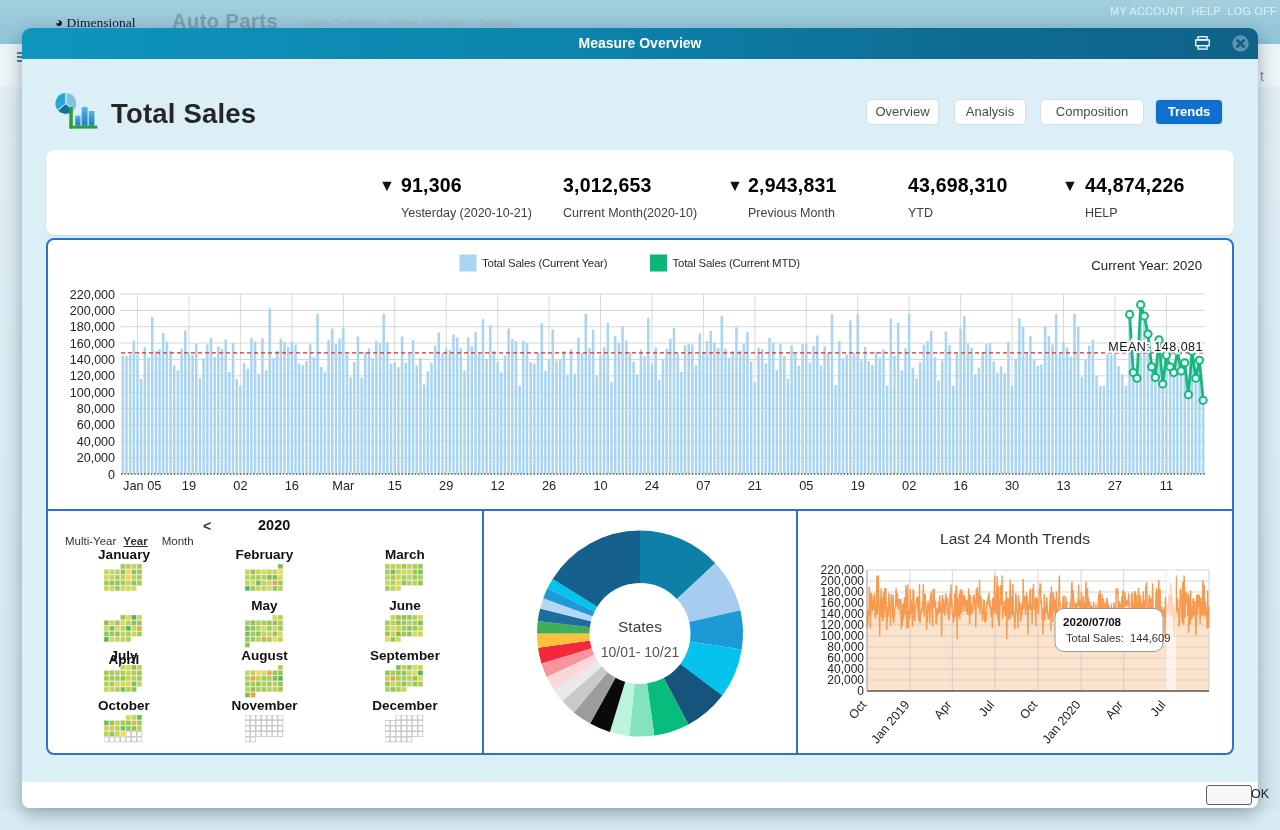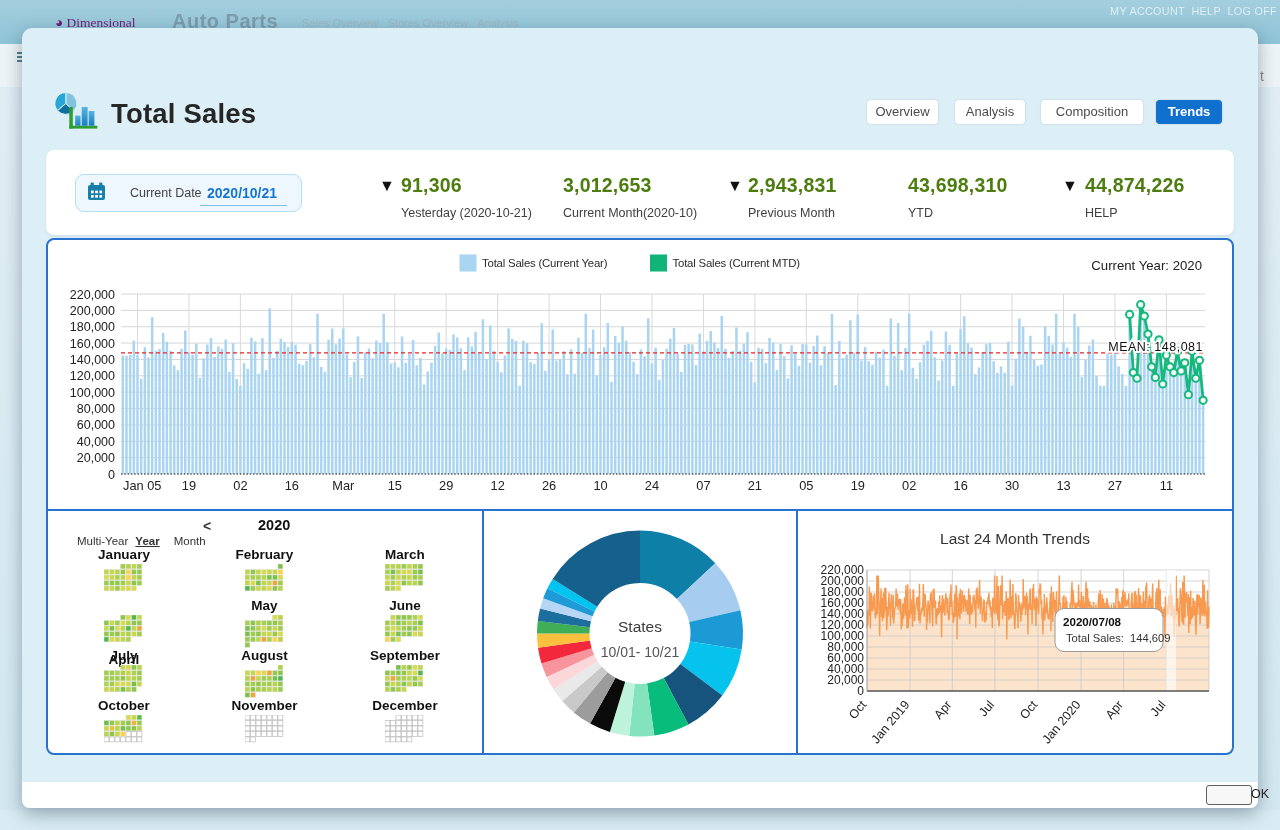--- a/index.html
+++ b/index.html
@@ -15,49 +15,61 @@
 #tbar { left:0; top:0; width:100%; height:31px; border-radius:9px 9px 0 0;
   background:linear-gradient(90deg,#0f95bd 0%,#0c84ad 45%,#0e6d94 75%,#0f6288 100%); }
 #tbar .cap { width:100%; text-align:center; line-height:31px; color:#fff; font-size:14px; font-weight:bold; }
 #mfoot2 { left:0; bottom:0; width:100%; height:26px; background:#fff; border-radius:0 0 8px 8px; }
 #okbtn { right:6px; top:3px; width:32px; height:20px; background:#f7f7f7; border:1.6px solid #606060; border-radius:3px;
   font-size:12.5px; color:#222; text-align:center; line-height:17px;padding-left:44px; }
 #heading { left:89px; top:70px; font-size:27.5px; font-weight:bold; color:#262626; letter-spacing:0.2px; }
 .tabbtn { top:72px; height:24px; border-radius:4px; background:#fff; color:#4c4c4c; font-size:13px; text-align:center; line-height:24px; box-shadow:0 0 2px rgba(0,0,0,.18); }
 #statcard { left:24px; top:122px; width:1188px; height:85px; background:#fff; border-radius:8px; box-shadow:0 1px 3px rgba(0,0,0,.08); }
 #datebox { left:29px; top:24px; width:227px; height:38px; background:#eef7fd; border:1.5px solid #b5ddf5; border-radius:9px; }
-.statnum { top:24px; font-size:19.5px; font-weight:600; color:#4d7c0f; letter-spacing:0.2px; }
+.statnum { top:24px; font-size:19.5px; font-weight:600; color:#000000; letter-spacing:0.2px; }
 .stattri { top:27px; font-size:16px; color:#111; }
 .statlab { top:56px; font-size:12.5px; color:#404040; }
 #panels { left:24px; top:210px; width:1188px; height:517px; background:#fff; border:2px solid #2a72cf; border-radius:8px; }
 #hdiv { left:0; top:269px; width:1184px; height:2px; background:#2a72cf; }
 #vdiv1 { left:434px; top:271px; width:2px; height:242px; background:#2a72cf; }
 #vdiv2 { left:748px; top:271px; width:2px; height:242px; background:#2a72cf; }
 .mlab { position:absolute; width:120px; text-align:center; font-size:13.5px; font-weight:bold; color:#111; }
-#caltabs { left:17px; top:24px; font-size:11.5px; color:#333;margin-left:12px; }
+#caltabs { left:17px; top:24px; font-size:11.5px; color:#333; }
 #caltabs b { margin:0 7px; text-decoration:underline; }
 #caltabs span.m { margin-left:7px; }
 </style></head>
 <body>
 <div id="page">
   <div class="abs" id="bghead"></div>
   <div class="abs" id="bgrow"></div>
   <div class="abs" id="bgleft"></div>
   <div class="abs" id="bgbot"></div>
-  <div class="abs bgtxt" style="left:55px;top:15px;font-size:13.5px;color:#701a75;font-family:'Liberation Serif',serif;">◕ Dimensional</div>
+  <div class="abs bgtxt" style="left:55px;top:15px;font-size:13.5px;color:#0f172a;font-family:'Liberation Serif',serif;">◕ Dimensional</div>
   <div class="abs" style="left:150px;top:8px;width:1px;height:19px;background:#a4c6d3;"></div>
   <div class="abs bgtxt" style="left:172px;top:10px;font-size:20px;font-weight:bold;color:#7b9dac;letter-spacing:0.5px;">Auto Parts</div>
   <div class="abs bgtxt" style="left:302px;top:17px;font-size:11px;color:#9bb7c2;">Sales Overview&nbsp;&nbsp;&nbsp;Stores Overview&nbsp;&nbsp;&nbsp;Analysis</div>
   <div class="abs" id="myacc">MY ACCOUNT&nbsp;&nbsp;HELP&nbsp;&nbsp;LOG OFF</div>
   <div class="abs" style="left:1260px;top:68px;font-size:14px;color:#8a8a8a;">t</div>
   <div class="abs" style="left:17px;top:52px;width:5px;height:2px;background:#5d7b8a;"></div>
   <div class="abs" style="left:17px;top:56px;width:5px;height:2px;background:#5d7b8a;"></div>
   <div class="abs" style="left:17px;top:60px;width:5px;height:2px;background:#5d7b8a;"></div>
 
   <div class="abs" id="modal">
+    <div class="abs" id="tbar">
+      <div class="cap">Measure Overview</div>
+      <svg class="abs" style="right:48px;top:8px" width="15" height="14" viewBox="0 0 16 15">
+        <rect x="3.2" y="0.8" width="9.6" height="3.4" fill="none" stroke="#fff" stroke-width="1.4"></rect>
+        <rect x="0.8" y="4.2" width="14.4" height="6.2" fill="none" stroke="#fff" stroke-width="1.4"></rect>
+        <rect x="3.2" y="10.4" width="9.6" height="3.6" fill="#0e7ba3" stroke="#fff" stroke-width="1.4"></rect>
+      </svg>
+      <svg class="abs" style="right:9px;top:7px" width="17" height="17" viewBox="0 0 17 17">
+        <circle cx="8.5" cy="8.5" r="8.2" fill="rgba(255,255,255,0.32)"></circle>
+        <path d="M5.3 5.3L11.7 11.7M11.7 5.3L5.3 11.7" stroke="#0d5e84" stroke-width="2.6" stroke-linecap="round"></path>
+      </svg>
+    </div>
 
     <svg class="abs" style="left:33px;top:62px" width="46" height="42" viewBox="0 0 46 42">
       <defs>
           <linearGradient id="bgr" x1="0" y1="0" x2="0" y2="1">
         <stop offset="0" stop-color="#56b5e3"></stop>
             <stop offset="1" stop-color="#1a7ec0"></stop>
       </linearGradient>
         </defs>
       <path d="M10.8 13.5 L10.8 2.6 A10.9 10.9 0 0 1 18.5 21.2 Z" fill="#7fc3de" stroke="#dceef6" stroke-width="1"></path>
       <path d="M10.8 13.5 L18.5 21.2 A10.9 10.9 0 0 1 2.5 20.5 Z" fill="#0f6f9d" stroke="#dceef6" stroke-width="1"></path>
@@ -68,37 +80,20 @@
       <rect x="26.7" y="17" width="5.9" height="18.7" fill="url(#bgr)"></rect>
       <rect x="33.7" y="21" width="5.7" height="14.7" fill="url(#bgr)"></rect>
     </svg>
     <div class="abs" id="heading">Total Sales</div>
     <div class="abs tabbtn" style="left:845px;width:71px;">Overview</div>
     <div class="abs tabbtn" style="left:933px;width:70px;">Analysis</div>
     <div class="abs tabbtn" style="left:1019px;width:102px;">Composition</div>
     <div class="abs tabbtn" style="left:1134px;width:66px;background:#1070cd;color:#fff;font-weight:bold;">Trends</div>
 
     <div class="abs" id="statcard">
-      <div class="abs" id="datebox">
-        <svg class="abs" style="left:11px;top:7px" width="19" height="19" viewBox="0 0 19 19">
-          <rect x="1" y="3" width="17" height="15" rx="2" fill="#177fa8"></rect>
-          <rect x="3.6" y="0.5" width="3.2" height="5" rx="1" fill="#177fa8"></rect>
-          <rect x="12.2" y="0.5" width="3.2" height="5" rx="1" fill="#177fa8"></rect>
-          <g fill="#fff">
-              <rect x="4" y="8.6" width="2.7" height="2.7"></rect>
-              <rect x="8.2" y="8.6" width="2.7" height="2.7"></rect>
-              <rect x="12.4" y="8.6" width="2.7" height="2.7"></rect>
-          <rect x="4" y="13" width="2.7" height="2.7"></rect>
-              <rect x="8.2" y="13" width="2.7" height="2.7"></rect>
-              <rect x="12.4" y="13" width="2.7" height="2.7"></rect>
-            </g>
-        </svg>
-        <div class="abs" style="left:54px;top:11px;font-size:12.5px;color:#444;">Current Date</div>
-        <div class="abs" style="left:124px;top:10px;width:87px;font-size:14px;font-weight:bold;color:#1576d2;text-align:left;padding-left:7px;border-bottom:1.5px solid #7cc0ea;padding-bottom:4px;">2020/10/21</div>
-      </div>
       <div class="abs stattri" style="left:333px;">▼</div>
       <div class="abs statnum" style="left:355px;">91,306</div>
       <div class="abs statlab" style="left:355px;">Yesterday (2020-10-21)</div>
       <div class="abs statnum" style="left:517px;">3,012,653</div>
       <div class="abs statlab" style="left:517px;">Current Month(2020-10)</div>
       <div class="abs stattri" style="left:681px;">▼</div>
       <div class="abs statnum" style="left:702px;">2,943,831</div>
       <div class="abs statlab" style="left:702px;">Previous Month</div>
       <div class="abs statnum" style="left:862px;">43,698,310</div>
       <div class="abs statlab" style="left:862px;">YTD</div>

